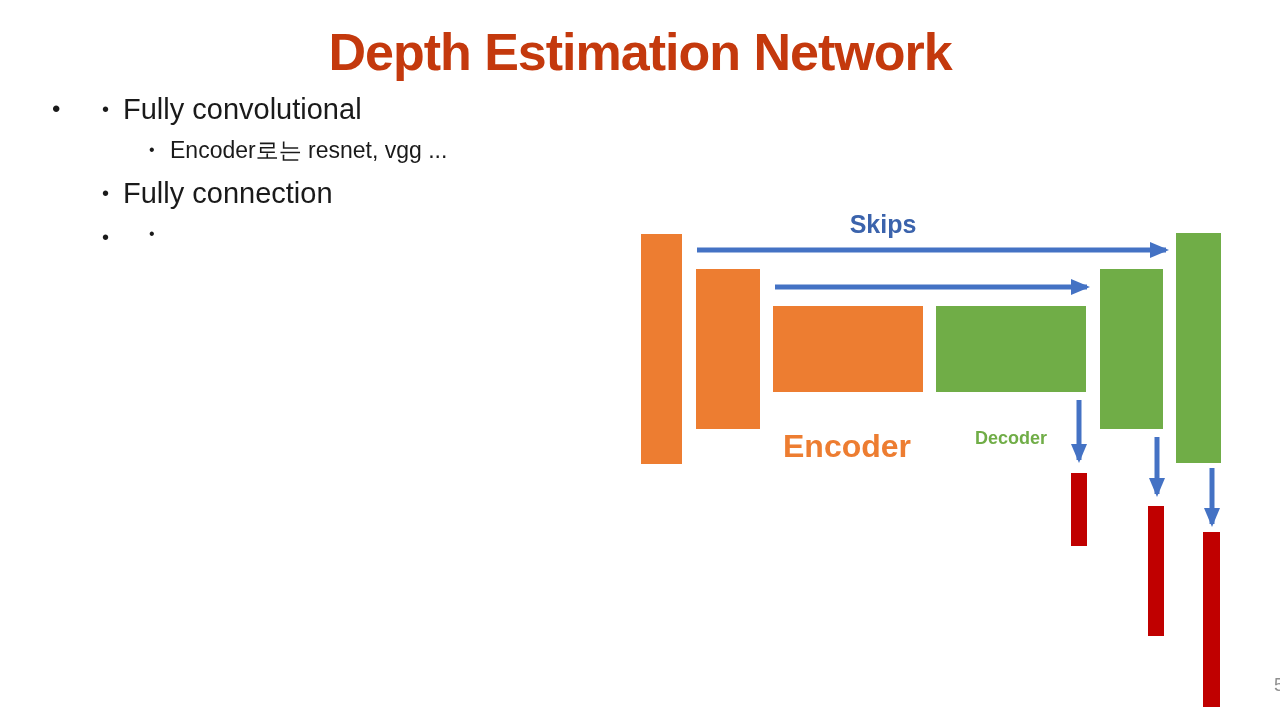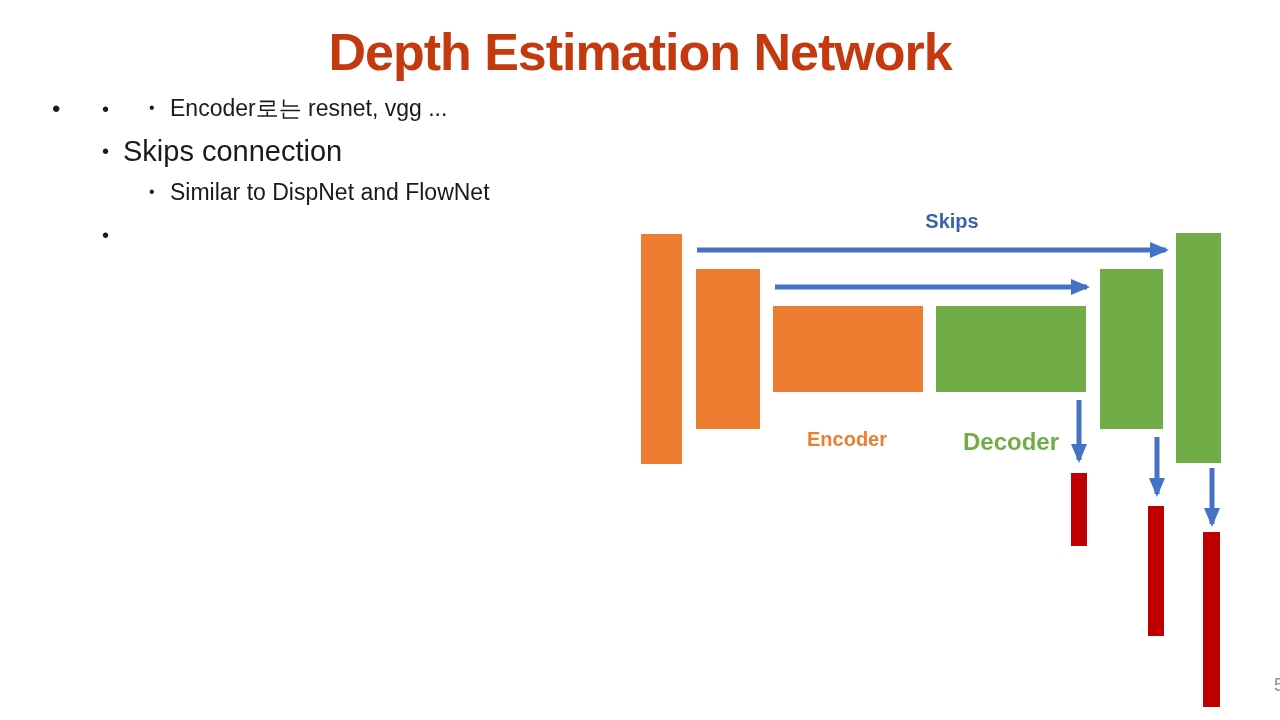--- a/index.html
+++ b/index.html
@@ -58,23 +58,23 @@
   .arrows { position: absolute; left: 0; top: 0; width: 1280px; height: 720px; pointer-events: none; }
   .arrows line { stroke: var(--color-arrow, #4472C4); stroke-width: 5; }
   .arrows .head { fill: var(--color-arrow, #4472C4); }
 
   .dlabel {
     position: absolute;
     transform: translateX(-50%);
     font-weight: 700;
     white-space: nowrap;
   }
-  .skips-label   { left: 952px; top: 210px; font-size: 20px; color: var(--color-skips_text, #3B63AC); }
-  .encoder-label { left: 847px; top: 428px; font-size: 20px; color: var(--color-encoder, #ED7D31); }
-  .decoder-label { left: 1011px; top: 428px; font-size: 24px; color: var(--color-decoder, #70AD47); }
+  .skips-label   { left: 883px; top: 210px; font-size: 25px; color: var(--color-skips_text, #3B63AC); }
+  .encoder-label { left: 847px; top: 428px; font-size: 32px; color: var(--color-encoder, #ED7D31); }
+  .decoder-label { left: 1011px; top: 428px; font-size: 18px; color: var(--color-decoder, #70AD47); }
 
   
   .pagenum {
     position: absolute;
     top: 675px;
     left: 1238px;
     font-size: 18px;
     color: var(--color-page_number, #8F8F8F);
     margin-left: 36px;
   }
@@ -85,32 +85,32 @@
 <div class="slide">
 
   <h1 class="title">Depth Estimation Network</h1>
 
   <ul class="bullets">
     <li class="l1">
       <span class="bullet">•</span>
     </li>
     <li class="l2">
       <span class="bullet">•</span>
+      <span class="btext">Fully convolutional</span>
     </li>
     <li class="l3">
       <span class="bullet">•</span>
       <span class="btext">Encoder로는 resnet, vgg ...</span>
     </li>
     <li class="l2">
       <span class="bullet">•</span>
-      <span class="btext">Skips connection</span>
+      <span class="btext">Fully connection</span>
     </li>
     <li class="l3">
       <span class="bullet">•</span>
-      <span class="btext">Similar to DispNet and FlowNet</span>
     </li>
     <li class="l2">
       <span class="bullet">•</span>
     </li>
   </ul>
 
   <div class="diagram">
 
     <div class="bar enc" style="left:641px; top:234px; width:41px; height:230px;"></div>
     <div class="bar enc" style="left:696px; top:269px; width:64px; height:160px;"></div>

